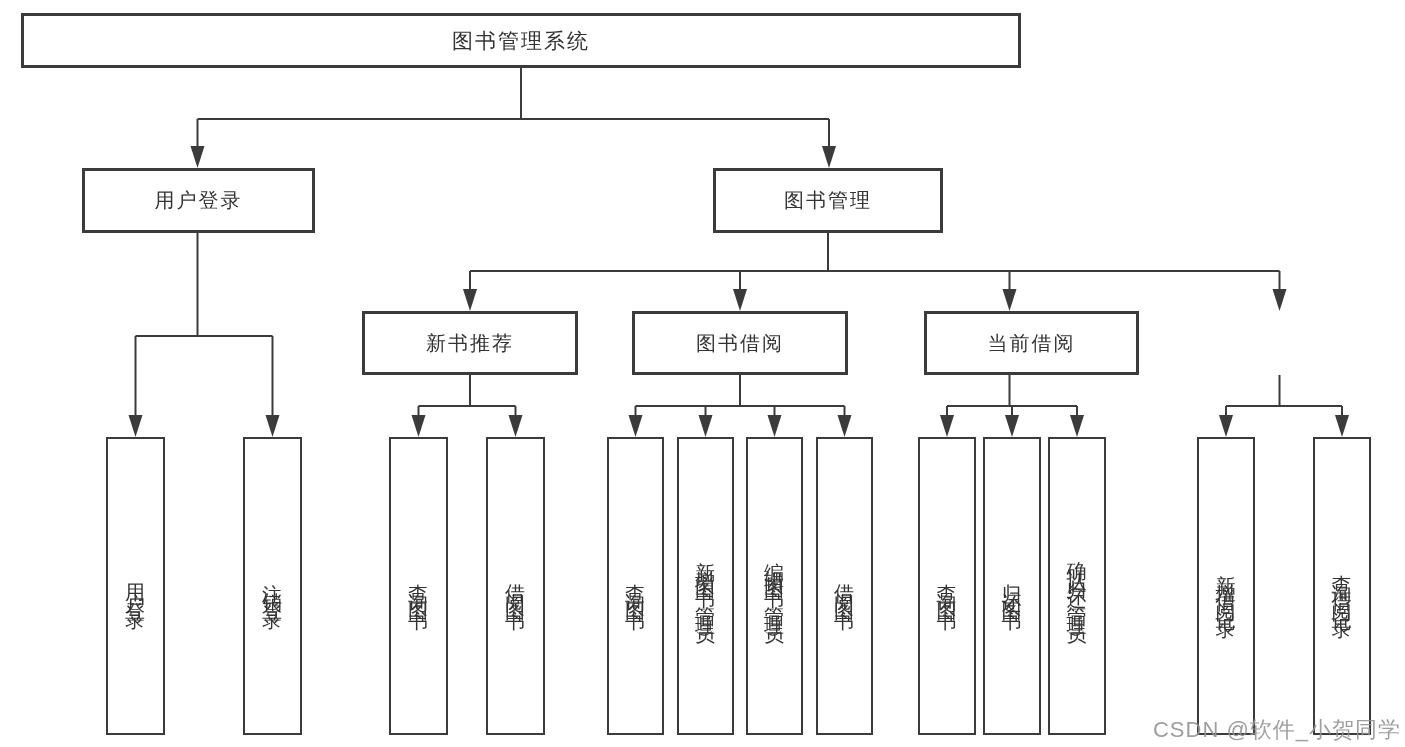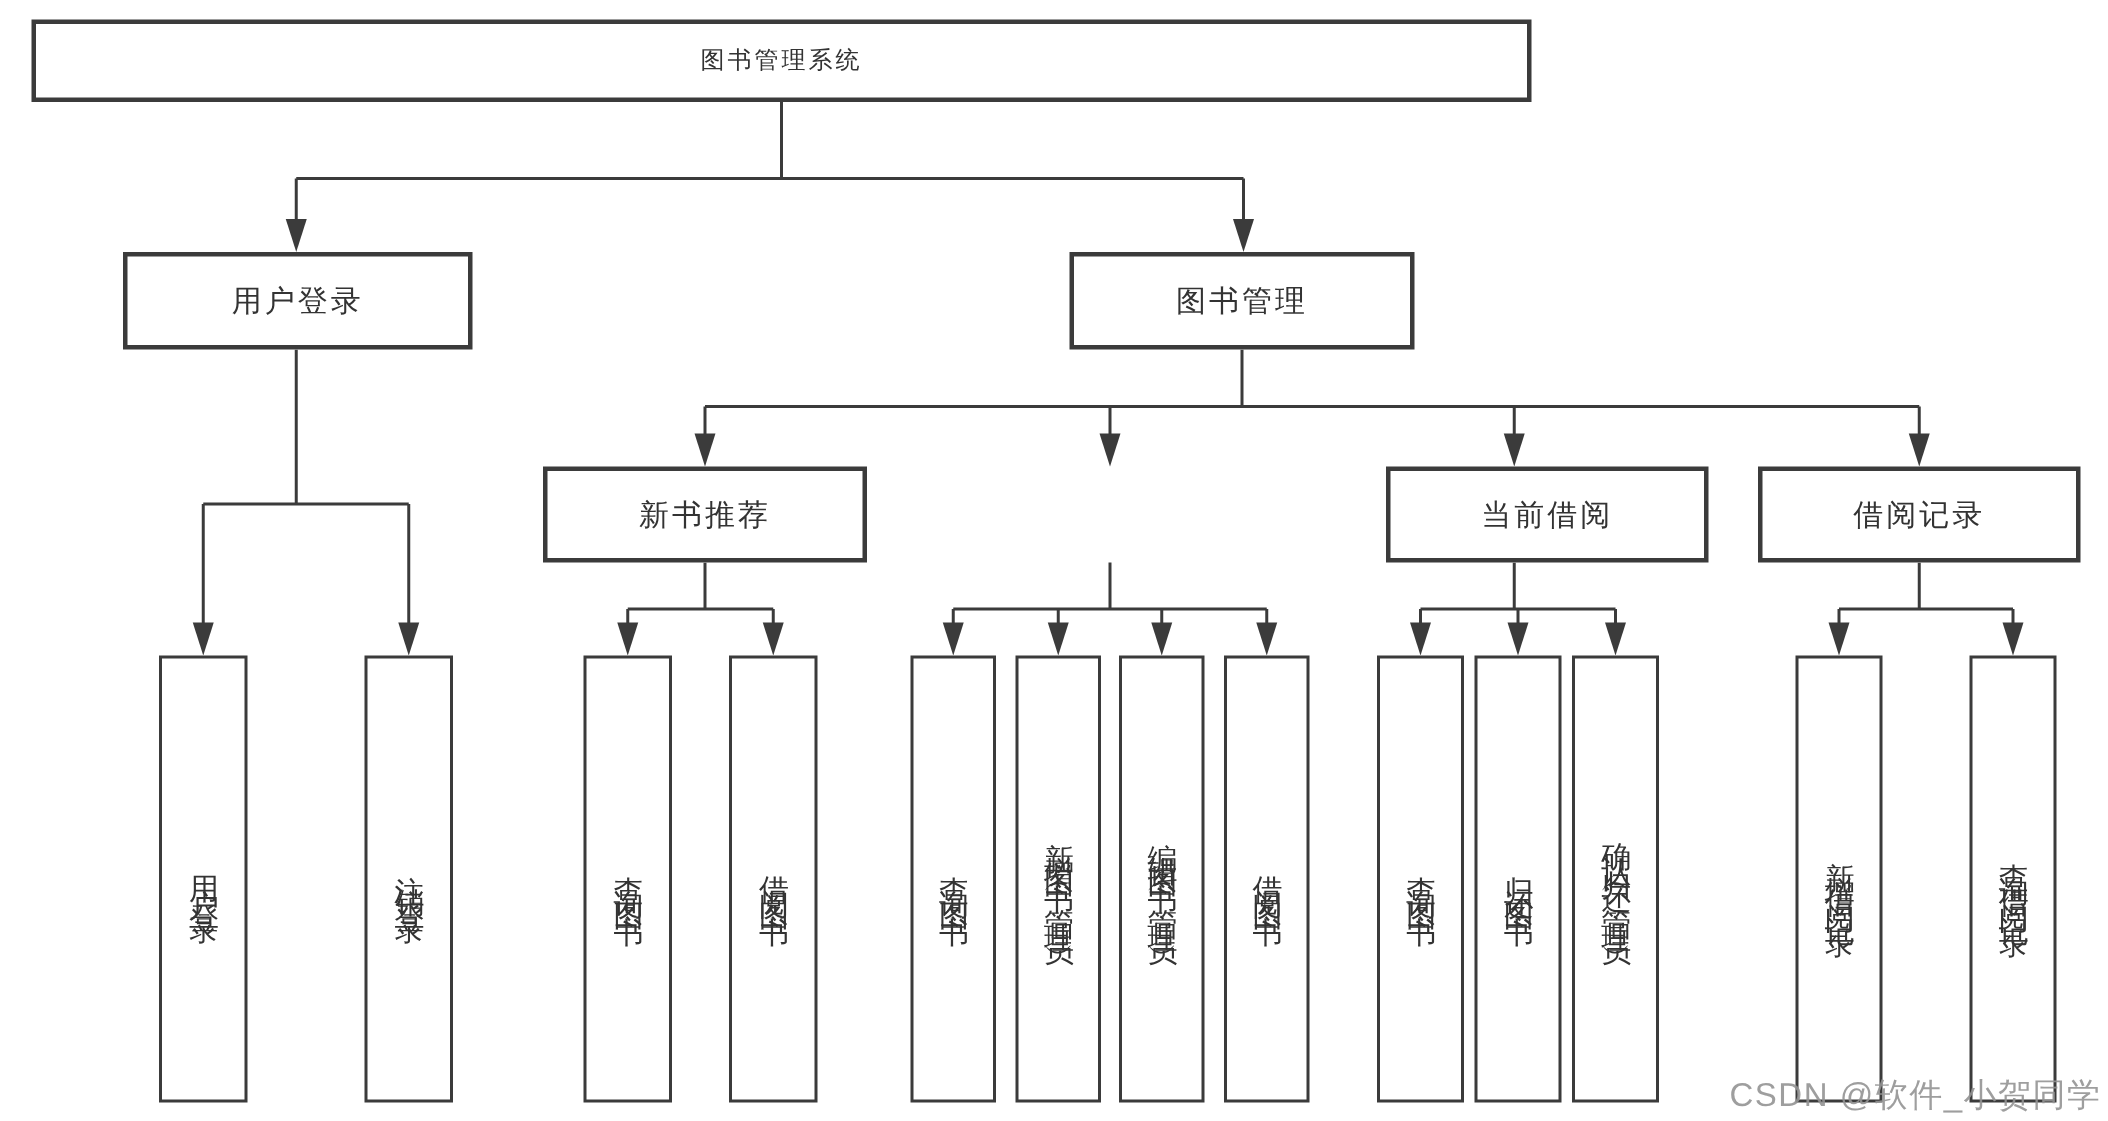--- a/index.html
+++ b/index.html
@@ -18,21 +18,21 @@
     border:2px solid #3b3b3b;
     display:flex;
     align-items:center;
     justify-content:center;
     color:#333333;
     font-size:20px;
     letter-spacing:2px;
     z-index:2;
     text-align:center;
   }
-  .node.root{border-width:3px;font-size:16px;}
+  .node.root{border-width:3px;font-size:21px;}
   .node.l2,.node.l3{border-width:3px;}
   .node.vert{
     writing-mode:vertical-rl;
     text-orientation:mixed;
     font-size:20px;
     letter-spacing:9px;
     line-height:1;
     padding:4px 0;
   }
   .watermark{
@@ -113,22 +113,22 @@
       <polygon points="1335,415 1349,415 1342,437"></polygon>
     </g>
   </svg>
 
   <div class="node root" style="left:21px;top:13px;width:1000px;height:55px;">图书管理系统</div>
 
   <div class="node l2" style="left:82px;top:168px;width:233px;height:65px;">用户登录</div>
   <div class="node l2" style="left:713px;top:168px;width:230px;height:65px;">图书管理</div>
 
   <div class="node l3" style="left:362px;top:311px;width:216px;height:64px;">新书推荐</div>
+  <div class="node l3" style="left:632px;top:311px;width:216px;height:64px;">图书借阅</div>
   <div class="node l3" style="left:902px;top:311px;width:215px;height:64px;margin-left:22px;">当前借阅</div>
-  <div class="node l3" style="left:1172px;top:311px;width:215px;height:64px;">借阅记录</div>
 
   <div class="node vert" style="left:106px;top:437px;width:59px;height:298px;">用户登录</div>
   <div class="node vert" style="left:243px;top:437px;width:59px;height:298px;">注销登录</div>
 
   <div class="node vert" style="left:389px;top:437px;width:59px;height:298px;">查询图书</div>
   <div class="node vert" style="left:486px;top:437px;width:59px;height:298px;">借阅图书</div>
 
   <div class="node vert" style="left:607px;top:437px;width:57px;height:298px;">查询图书</div>
   <div class="node vert" style="left:677px;top:437px;width:57px;height:298px;">新增图书（管理员）</div>
   <div class="node vert" style="left:746px;top:437px;width:57px;height:298px;">编辑图书（管理员）</div>

